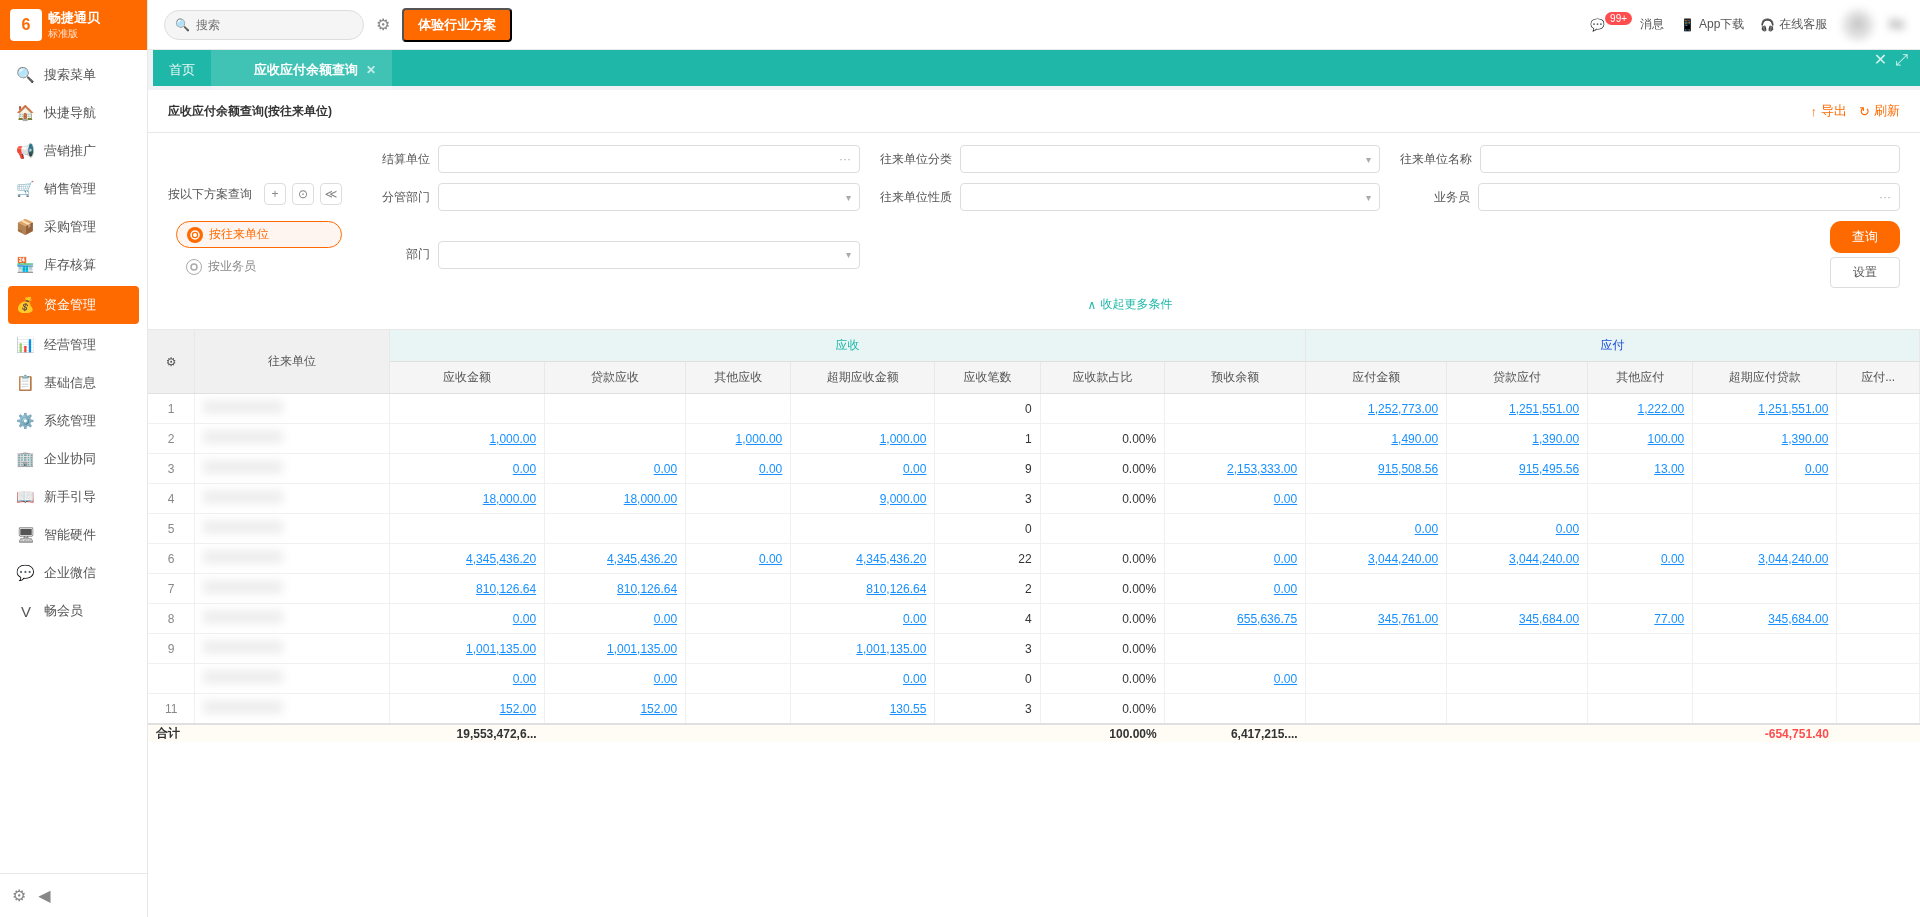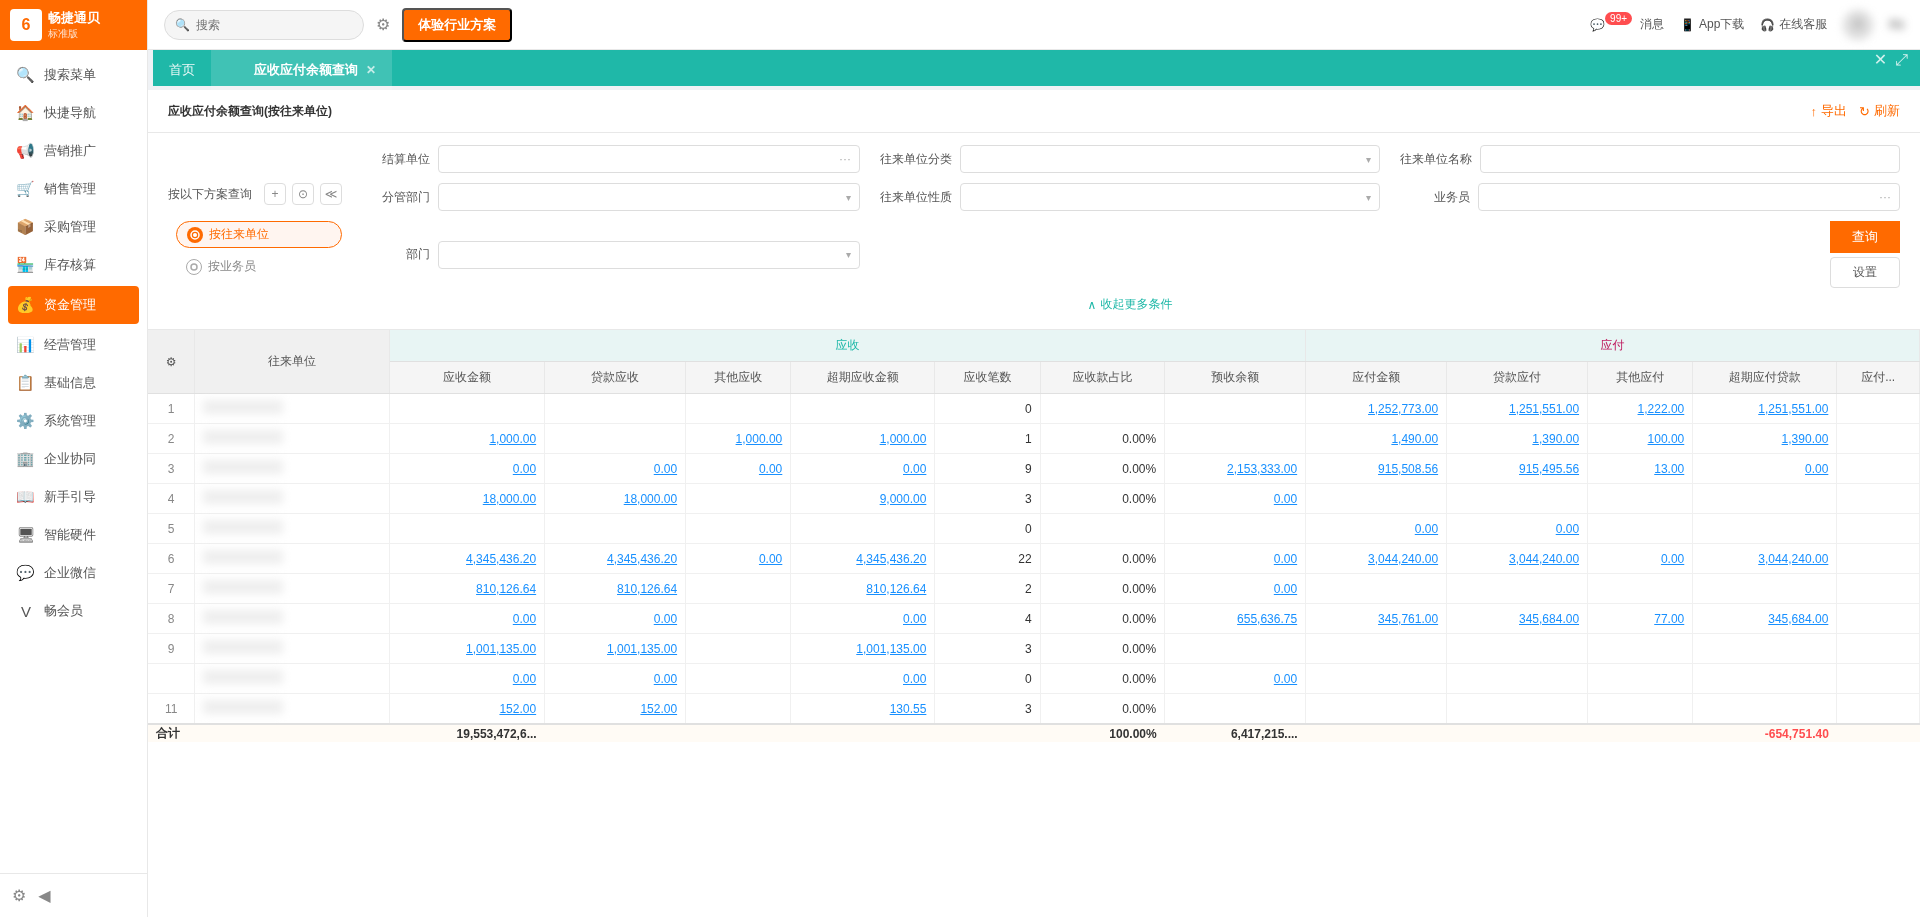--- a/index.html
+++ b/index.html
@@ -137,21 +137,21 @@
     .cell-link { color: #1890ff; text-decoration: underline; cursor: pointer; }
     tfoot tr td {
       background: #fffbf5; border-top: 2px solid #e0e0e0; padding: 0 8px;
       font-weight: bold; text-align: right; white-space: nowrap;
     }
     tfoot tr td:first-child { text-align: left; }
     tfoot tr td.total-label { text-align: left; font-weight: bold; }
     .negative { color: #ff4d4f; }
 
     .query-btn {
-      background: #ff6a00; color: #fff; border: none; border-radius: 0;
+      background: #ff6a00; color: #fff; border: none; border-radius: 11px;
       padding: 7px 20px; font-size: 13px; cursor: pointer; display: block; width: 70px; text-align: center;
     }
     .setting-btn {
       background: #fff; color: #555; border: 1px solid #ddd; border-radius: 4px;
       padding: 6px 14px; font-size: 12px; cursor: pointer; margin-top: 4px; display: block; width: 70px; text-align: center;
     }
     .blurred { filter: blur(4px); user-select: none; }
   </style>
 </head>
 <body>
@@ -394,21 +394,21 @@
 
   <div class="table-container">
     <table>
       <thead>
         <tr>
           <th rowspan="2">
             <span>⚙</span>
           </th>
           <th rowspan="2" style="min-width:120px;">往来单位</th>
           <th colspan="7" style="border-bottom:1px solid #e0e0e0; background:#e8f5f4; color:#1fb8a8;">应收</th>
-          <th colspan="5" style="border-bottom:1px solid #e0e0e0; background:#e8f5f4; color:#be185d;">应付</th>
+          <th colspan="5" style="border-bottom:1px solid #e0e0e0; background:#e8f5f4; color:#1d4ed8;">应付</th>
         </tr>
         <tr>
           <th>应收金额</th>
           <th>贷款应收</th>
           <th>其他应收</th>
           <th>超期应收金额</th>
           <th>应收笔数</th>
           <th>应收款占比</th>
           <th>预收余额</th>
           <th>应付金额</th>

